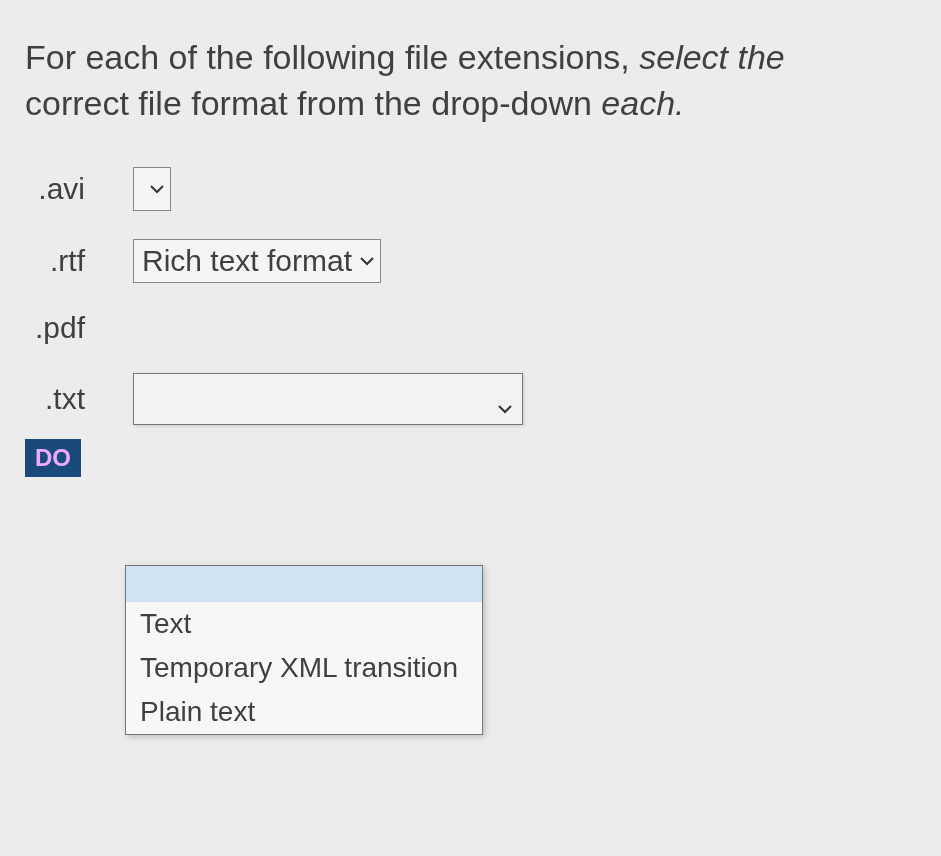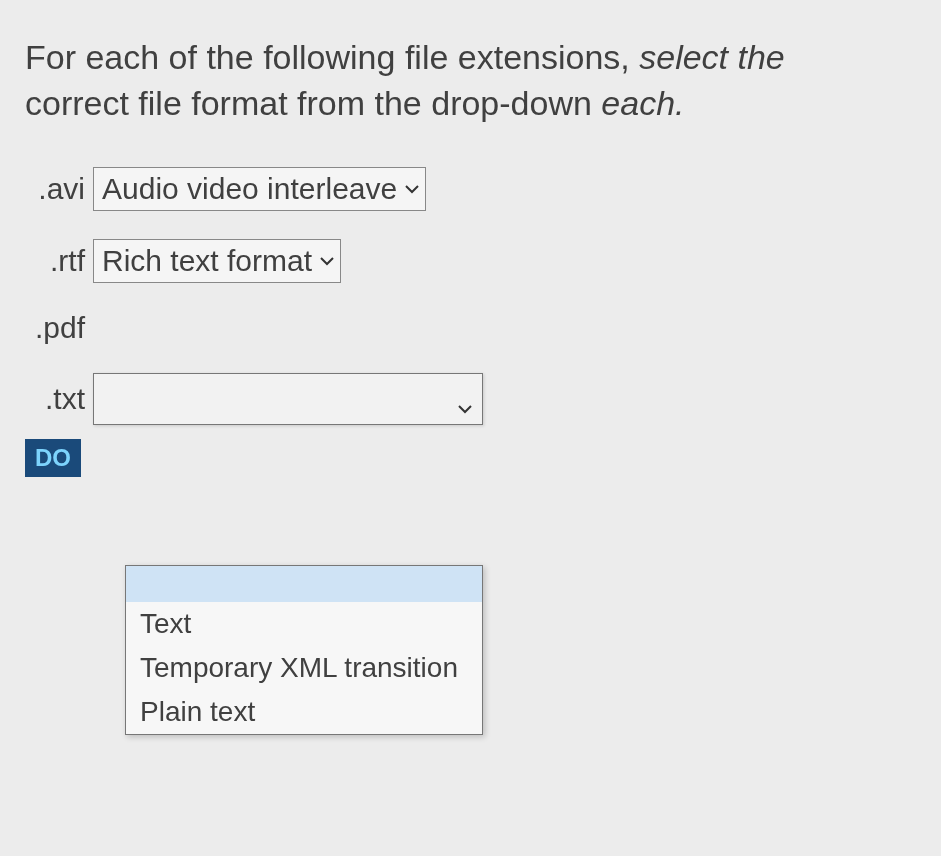--- a/index.html
+++ b/index.html
@@ -23,20 +23,21 @@
       margin-bottom: 40px;
       font-style: normal;
     }
     .instruction .italic {
       font-style: italic;
     }
     .row {
       display: flex;
       align-items: center;
       margin-bottom: 28px;
+      gap: 40px;
     }
     .ext-label {
       font-size: 30px;
       color: #404040;
       margin-right: 8px;
       min-width: 60px;
       text-align: right;
     }
     .select-box {
       border: 1.5px solid #888;
@@ -78,21 +79,21 @@
       box-shadow: 1px 1px 3px rgba(0,0,0,0.15);
     }
     .txt-select .chevron {
       right: 10px;
       bottom: 8px;
       top: auto;
       transform: none;
     }
     .done-badge {
       background: #1a4a7a;
-      color: #7dd3fc;
+      color: #f0abfc;
       font-size: 24px;
       font-weight: bold;
       padding: 5px 10px;
       display: inline-block;
       margin-top: 6px;
     }
     .dropdown-list {
       position: absolute;
       left: 100px;
       top: 530px;
@@ -125,21 +126,20 @@
 <div class="container">
 
   <p class="instruction">
     <span>For each of the following file extensions, </span><span class="italic">select the</span><br>
     <span>correct file format from the drop-down </span><span class="italic">each.</span>
   </p>
 
   <div class="row">
     <span class="ext-label">.avi</span>
     <div class="select-box">
-      <span class="value">Audio video interleave</span>
       <span class="chevron">
         <svg viewBox="0 0 14 14" width="14" height="14">
             <path d="M1 4 L7 10 L13 4" fill="none" stroke="#333" stroke-width="2"></path>
           </svg>
       </span>
     </div>
   </div>
 
   <div class="row">
     <span class="ext-label">.rtf</span>

